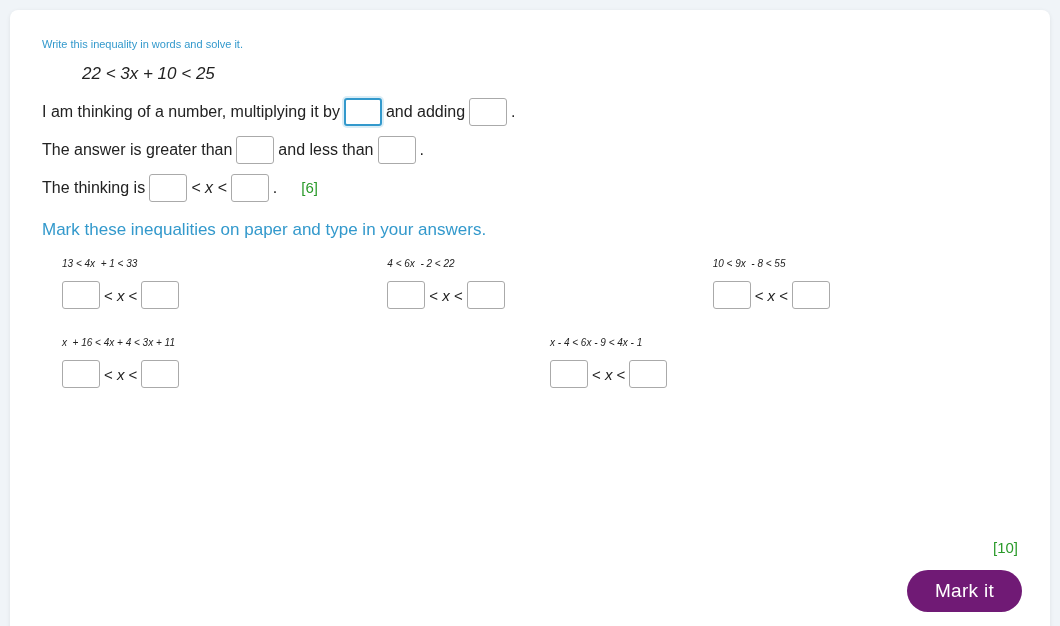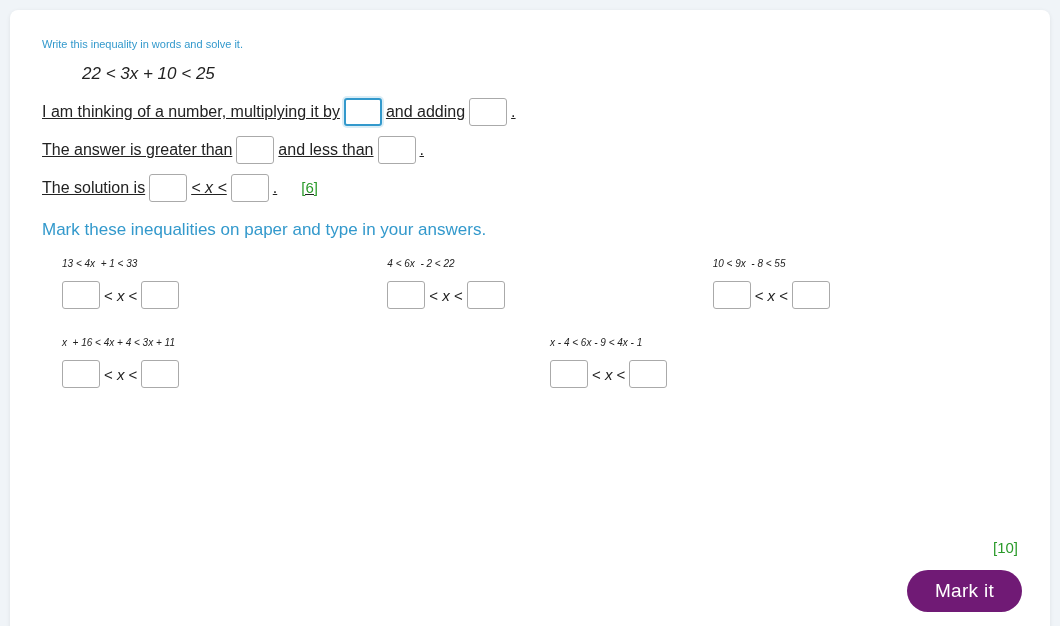--- a/index.html
+++ b/index.html
@@ -41,21 +41,20 @@
 
     .line {
       font-size: 16px;
       color: #222;
       margin-bottom: 10px;
       display: flex;
       align-items: center;
       flex-wrap: wrap;
       gap: 4px;
       line-height: 1.6;
-      text-decoration: underline;
     }
 
     .line span.text {
       font-size: 16px;
     }
 
     input[type="text"] {
       border: 1.5px solid #aaa;
       border-radius: 3px;
       width: 38px;
@@ -171,21 +170,21 @@
 
   <div class="line">
     <span class="text">The answer is greater than</span>
     <input type="text" maxlength="4" style="">
     <span class="text">and less than</span>
     <input type="text" maxlength="4" style="">
     <span class="text">.</span>
   </div>
 
   <div class="line">
-    <span class="text">The solution is</span>
+    <span class="text">The thinking is</span>
     <input type="text" maxlength="4" style="">
     <span class="text italic">&lt; <em>x</em> &lt;</span>
     <input type="text" maxlength="4" style="">
     <span class="text">.</span>
     <span class="marks">[6]</span>
   </div>
 
   <div class="section-divider"></div>
   <div class="section-title">Mark these inequalities on paper and type in your answers.</div>
 

